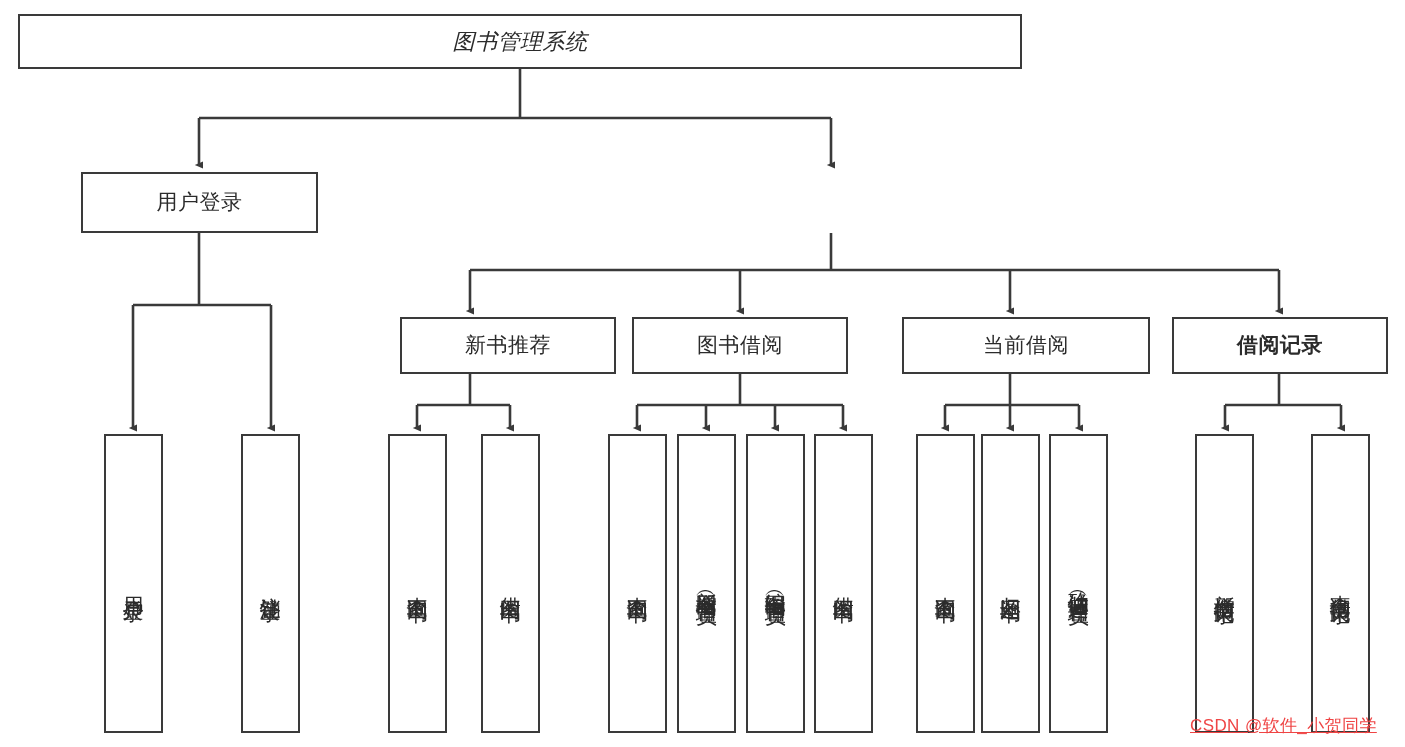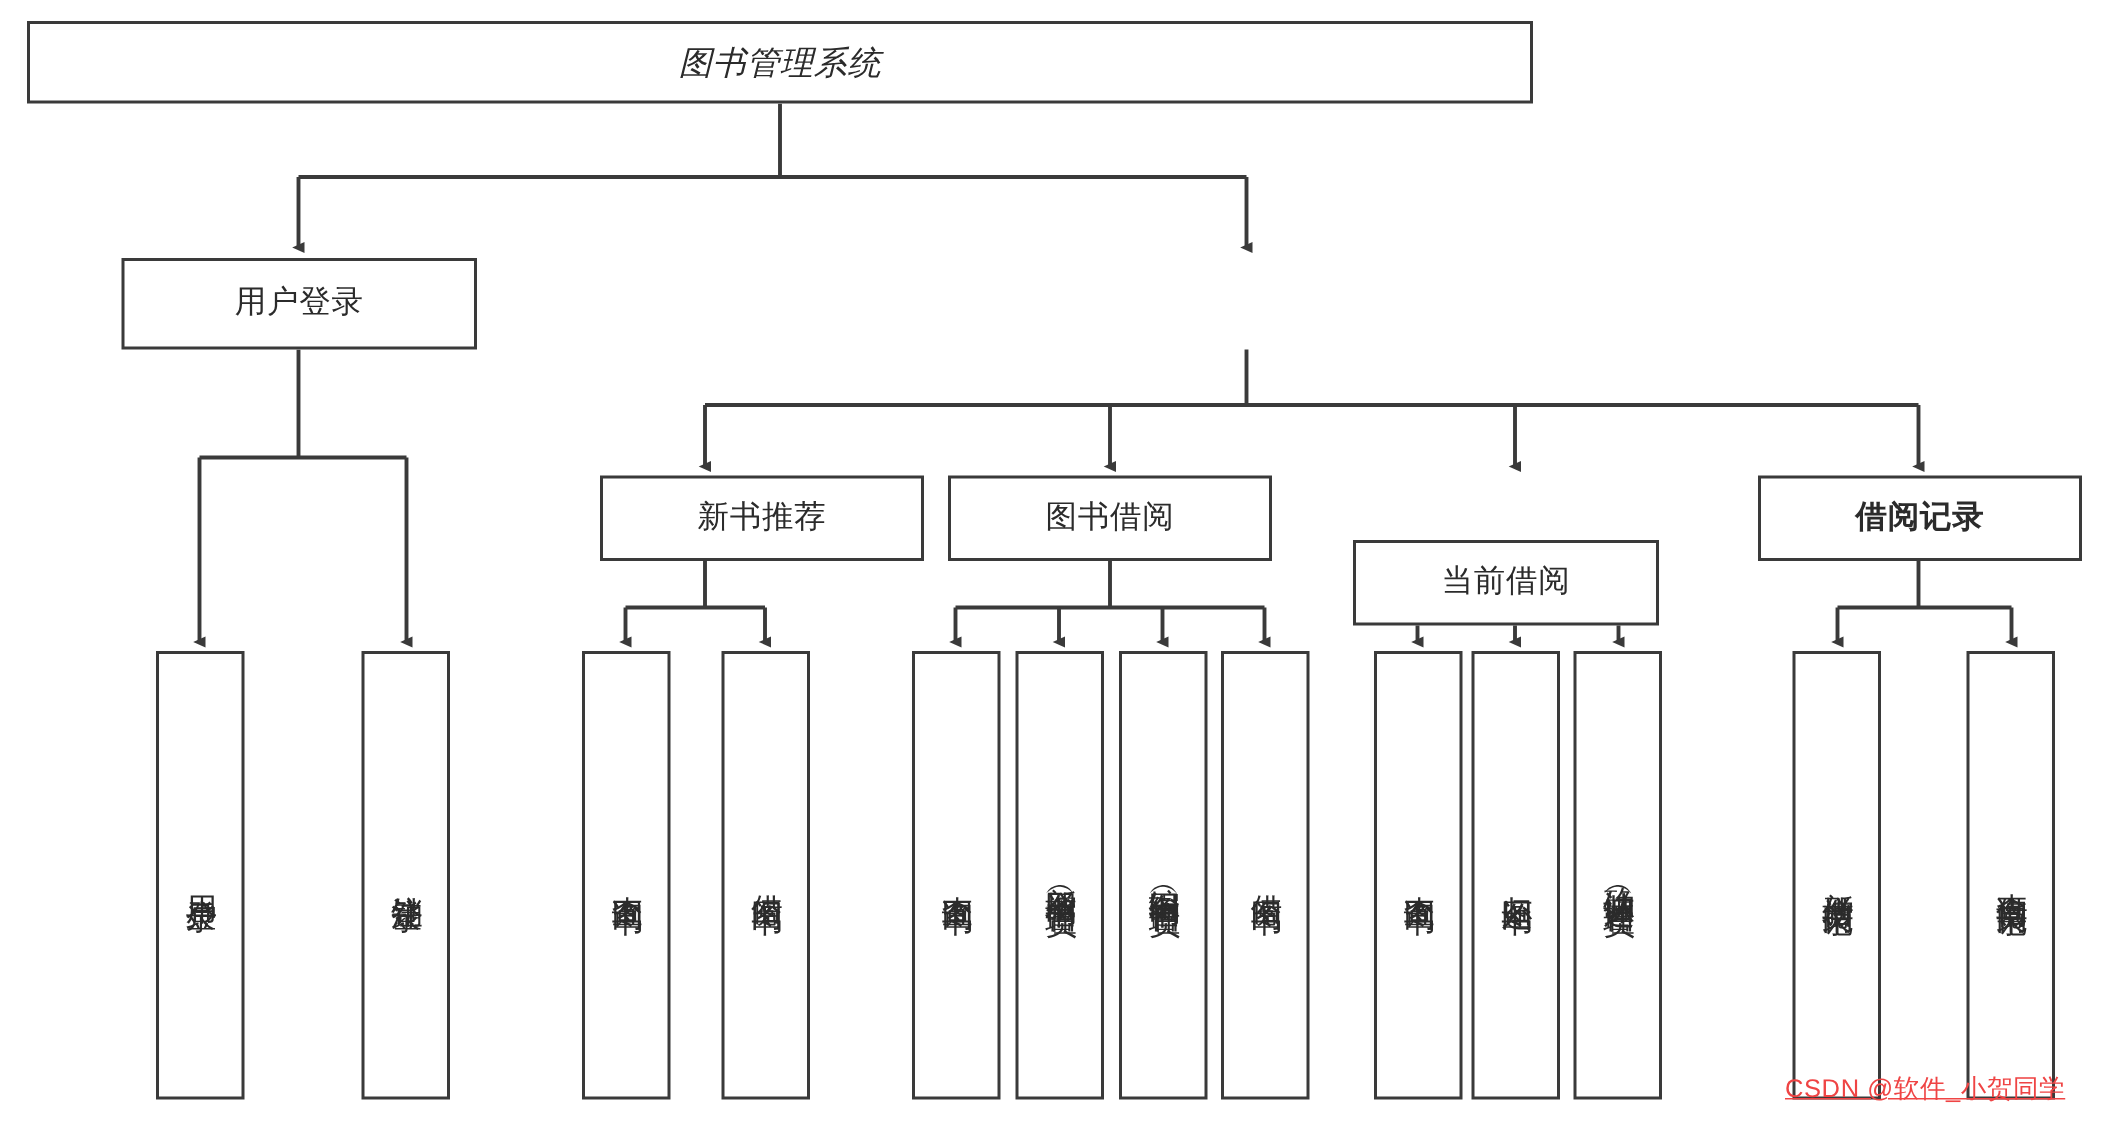--- a/index.html
+++ b/index.html
@@ -137,21 +137,21 @@
   <div class="node" style="left:81px; top:172px; width:237px; height:61px;">
     <span class="label-h">用户登录</span>
   </div>
 
   <div class="node" style="left:362px; top:317px; width:216px; height:57px;margin-left:38px;">
     <span class="label-h">新书推荐</span>
   </div>
   <div class="node" style="left:632px; top:317px; width:216px; height:57px;justify-content:center;">
     <span class="label-h">图书借阅</span>
   </div>
-  <div class="node" style="left:902px; top:317px; width:204px; height:57px;margin-top:43px;">
+  <div class="node" style="left:902px; top:317px; width:248px; height:57px;">
     <span class="label-h">当前借阅</span>
   </div>
   <div class="node" style="left:1172px; top:317px; width:216px; height:57px;font-weight:bold;">
     <span class="label-h">借阅记录</span>
   </div>
 
   <div class="node vert" style="left:104px; top:434px; width:59px; height:299px;">
     <span class="label-v">用户登录</span>
   </div>
   <div class="node vert" style="left:241px; top:434px; width:59px; height:299px;">

